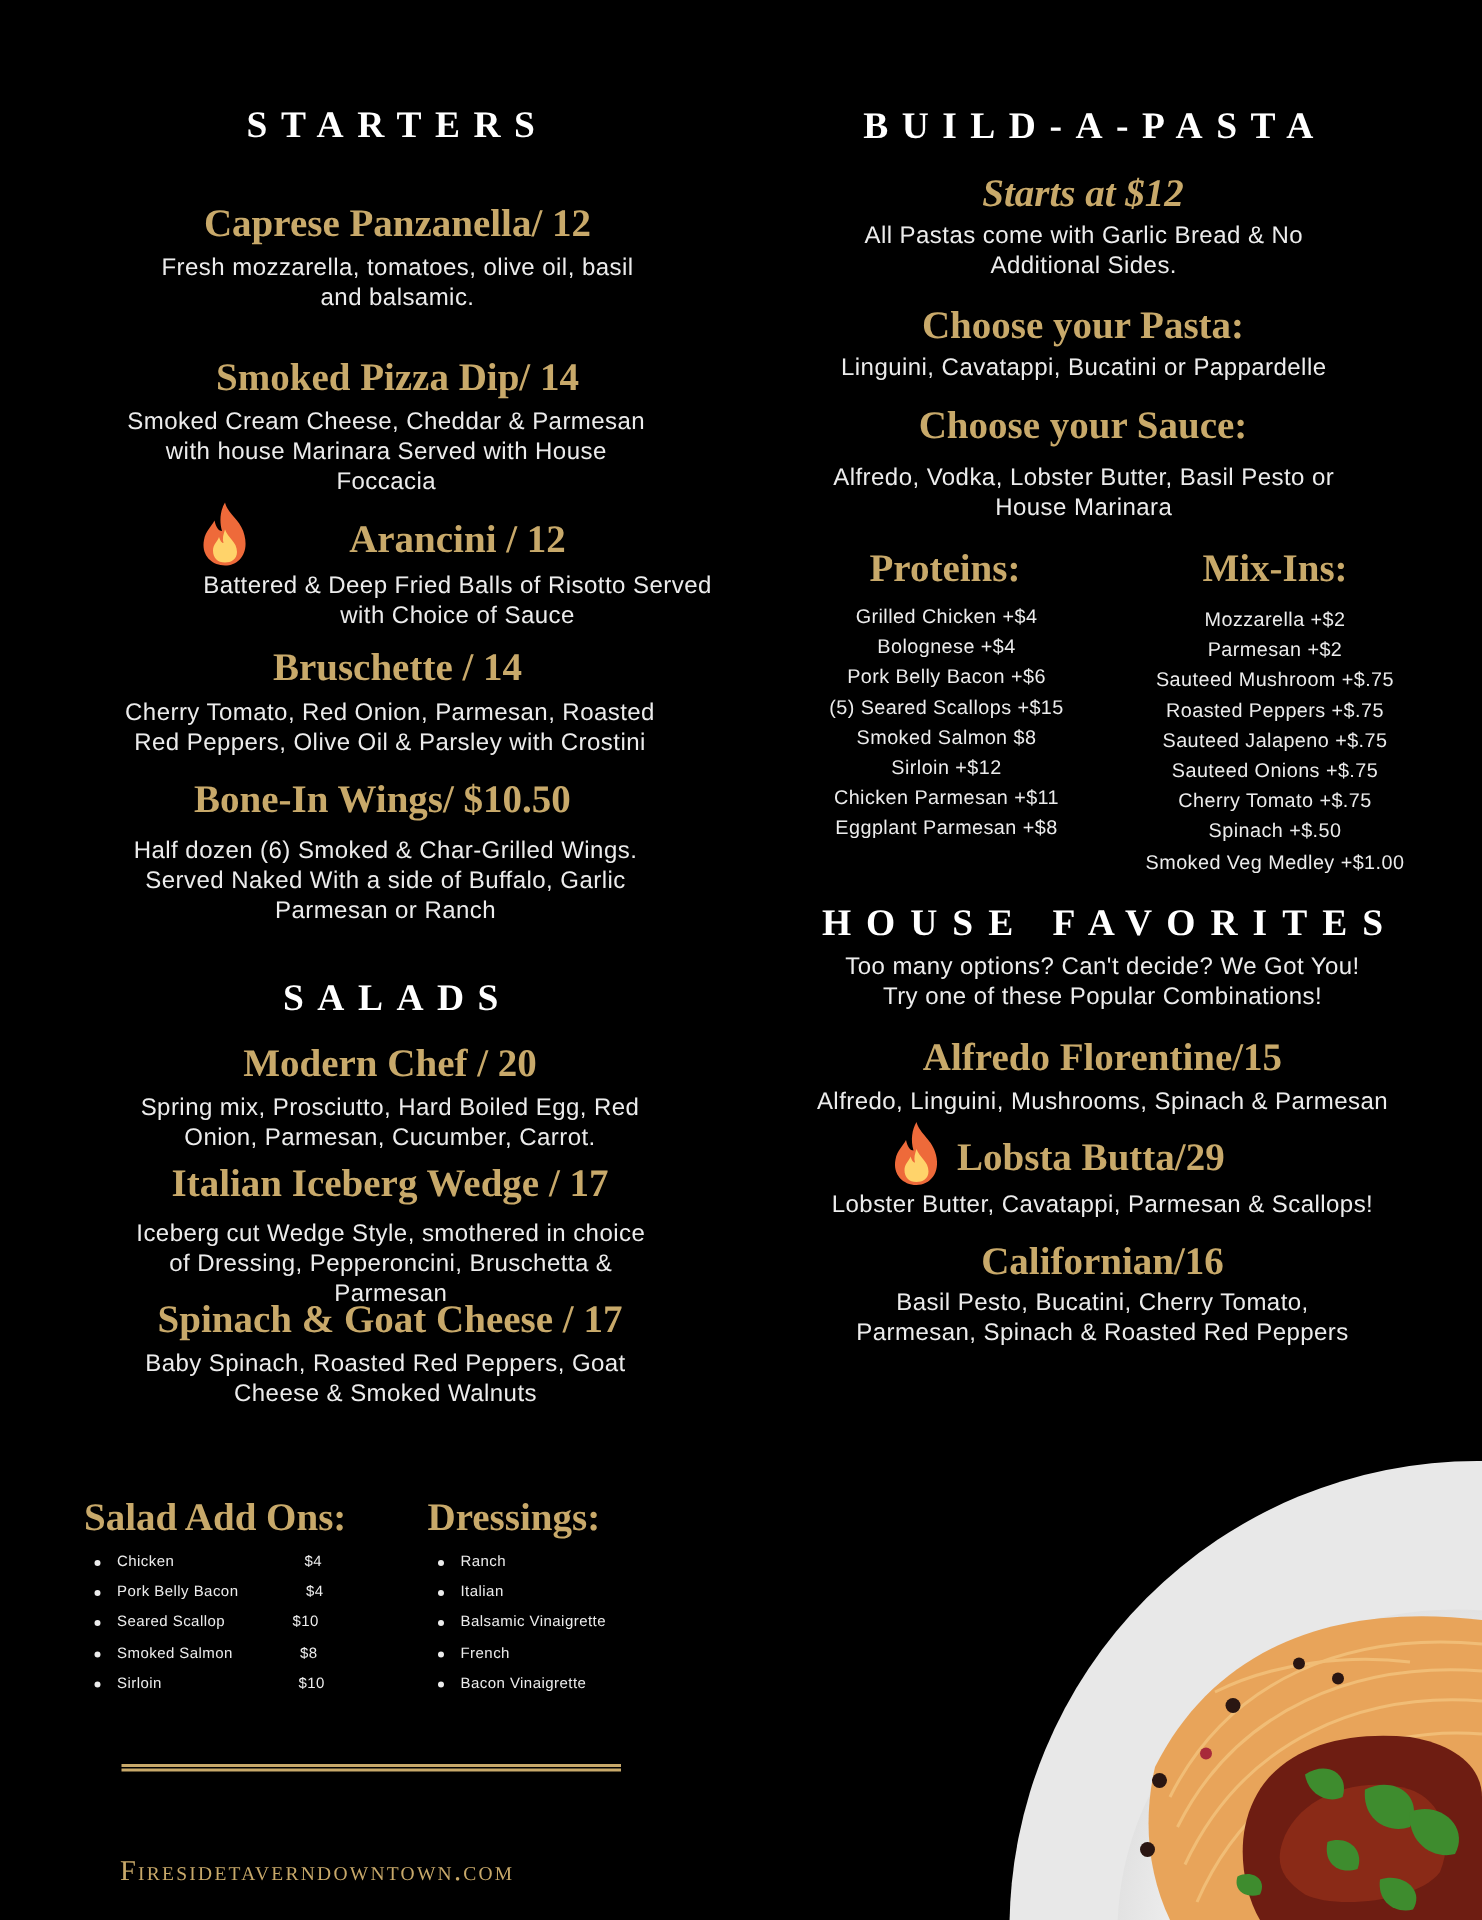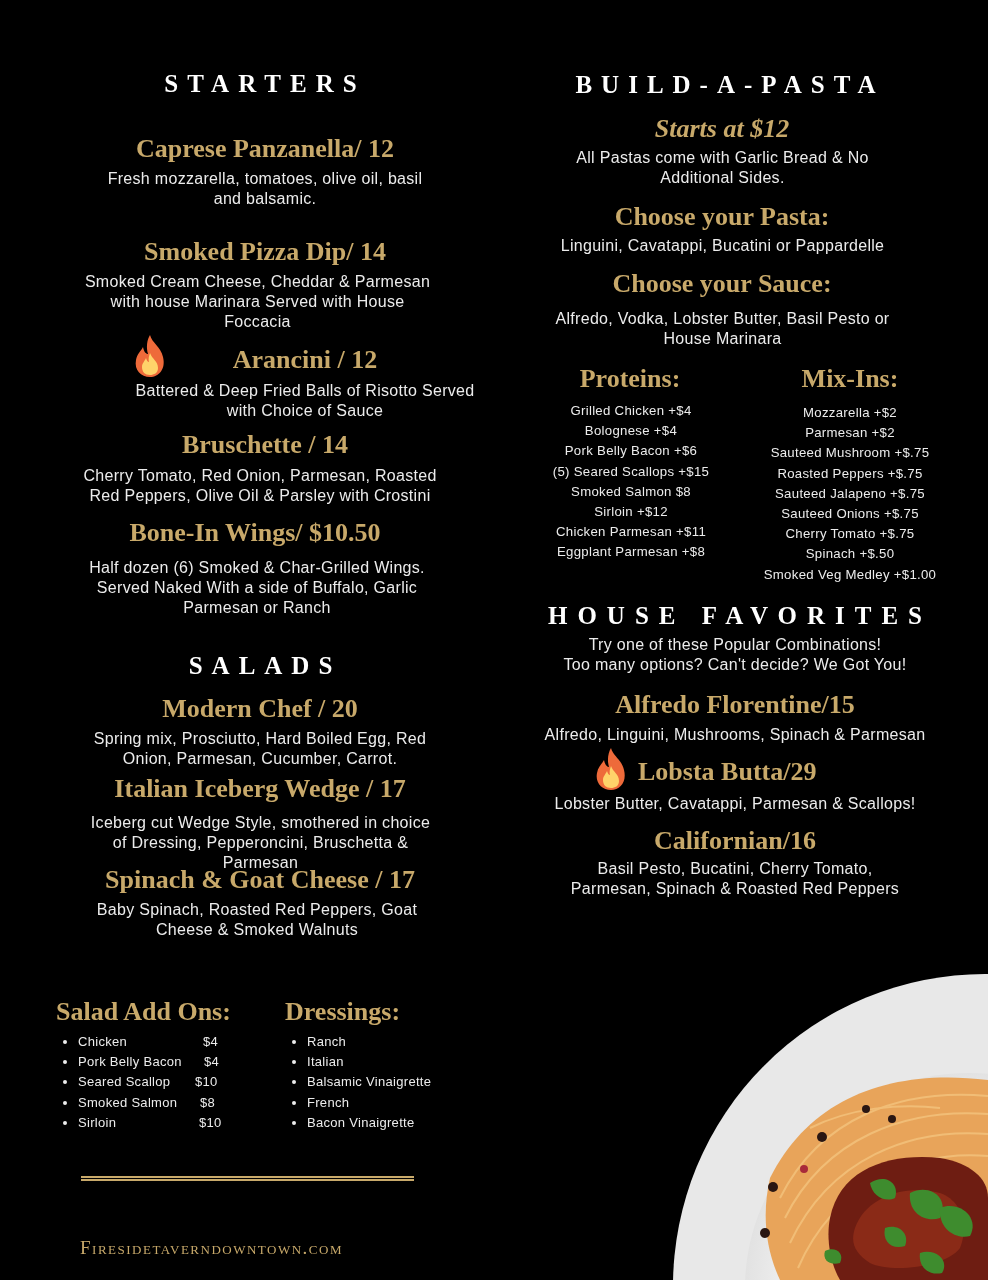--- a/index.html
+++ b/index.html
@@ -21,21 +21,21 @@
       text-align: center; position: absolute; letter-spacing: 0.3px;
     }
     .list {
       font-family: "Liberation Sans", "DejaVu Sans", sans-serif;
       color: #ececec; font-size: 13.2px; line-height: 20.2px;
       text-align: center; position: absolute; letter-spacing: 0.3px;
       margin: 0; padding: 0; list-style: none;
     }
     .bullets {
       font-family: "Liberation Sans", "DejaVu Sans", sans-serif;
-      color: #ececec; font-size: 13px; line-height: 20.2px;
+      color: #ececec; font-size: 10px; line-height: 20.2px;
       position: absolute; margin: 0; padding: 0; list-style: none; letter-spacing: 0.3px;
     }
     .bullets li { position: relative; padding-left: 22px; white-space: nowrap; }
     .bullets li::before {
       content: ""; position: absolute; left: 7px; top: 8px;
       width: 4px; height: 4px; border-radius: 50%; background: #ececec;
     }
     .bullets .price { position: absolute; }
     .flame { position: absolute; width: 38px; height: 46px; }
     .divider {
@@ -149,22 +149,22 @@
     <li>Sauteed Onions +$.75</li>
     <li>Cherry Tomato +$.75</li>
     <li>Spinach +$.50</li>
     <li>Smoked Veg Medley +$1.00</li>
   </ul>
 </div>
 
 <div>
   <div class="section-title" style="left:540px; width:400px; top:602px; letter-spacing:10px;">HOUSE FAVORITES</div>
   <div class="item-desc" style="left:540px; width:390px; top:635px;">
+    <div>Too many options? Can't decide? We Got You!</div>
     <div>Try one of these Popular Combinations!</div>
-    <div>Too many options? Can't decide? We Got You!</div>
   </div>
 
   <div class="item-title" style="left:535px; width:400px; top:690px;">Alfredo Florentine/15</div>
   <div class="item-desc" style="left:540px; width:390px; top:725px;">Alfredo, Linguini, Mushrooms, Spinach &amp; Parmesan</div>
 
   <svg class="flame" style="left:592px; top:746px;" viewBox="0 0 38 46">
     <path d="M19 2 C21 10 30 14 32 24 C35 36 28 44 19 44 C10 44 3 37 5 27 C6 21 10 18 12 14 C13 19 15 21 17 21 C15 14 16 7 19 2 Z" fill="#EE6A3A"></path>
     <path d="M19 20 C21 26 27 28 27 35 C27 40 23 42 19 42 C14 42 11 39 11 34 C11 30 14 28 15 25 C16 28 17 29 18 29 C17 26 18 23 19 20 Z" fill="#FFD36A"></path>
   </svg>
   <div class="item-title" style="left:638px; top:757px; text-align:left;">Lobsta Butta/29</div>

